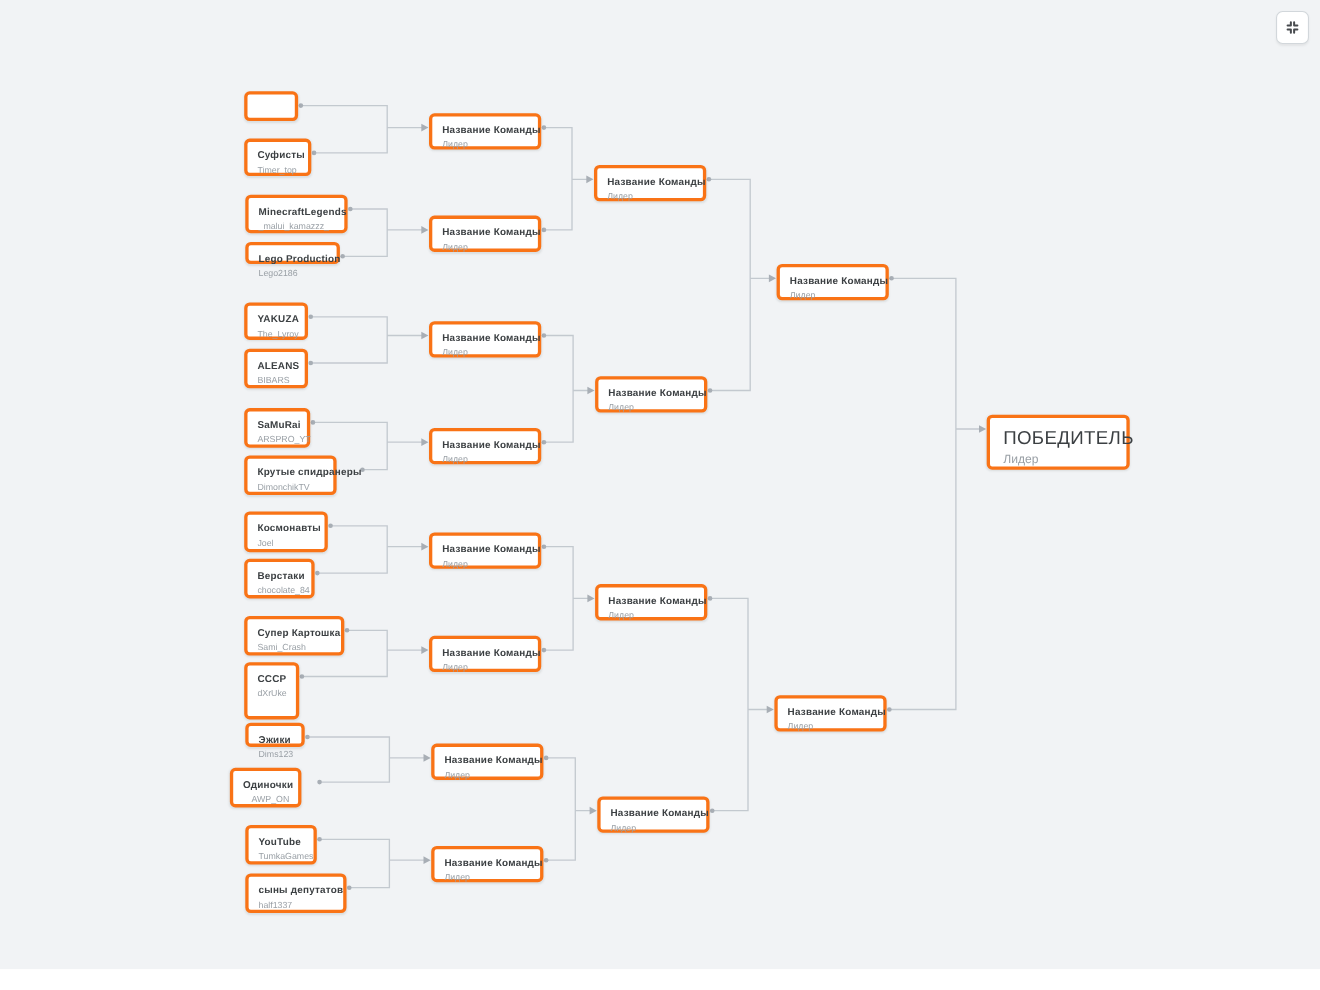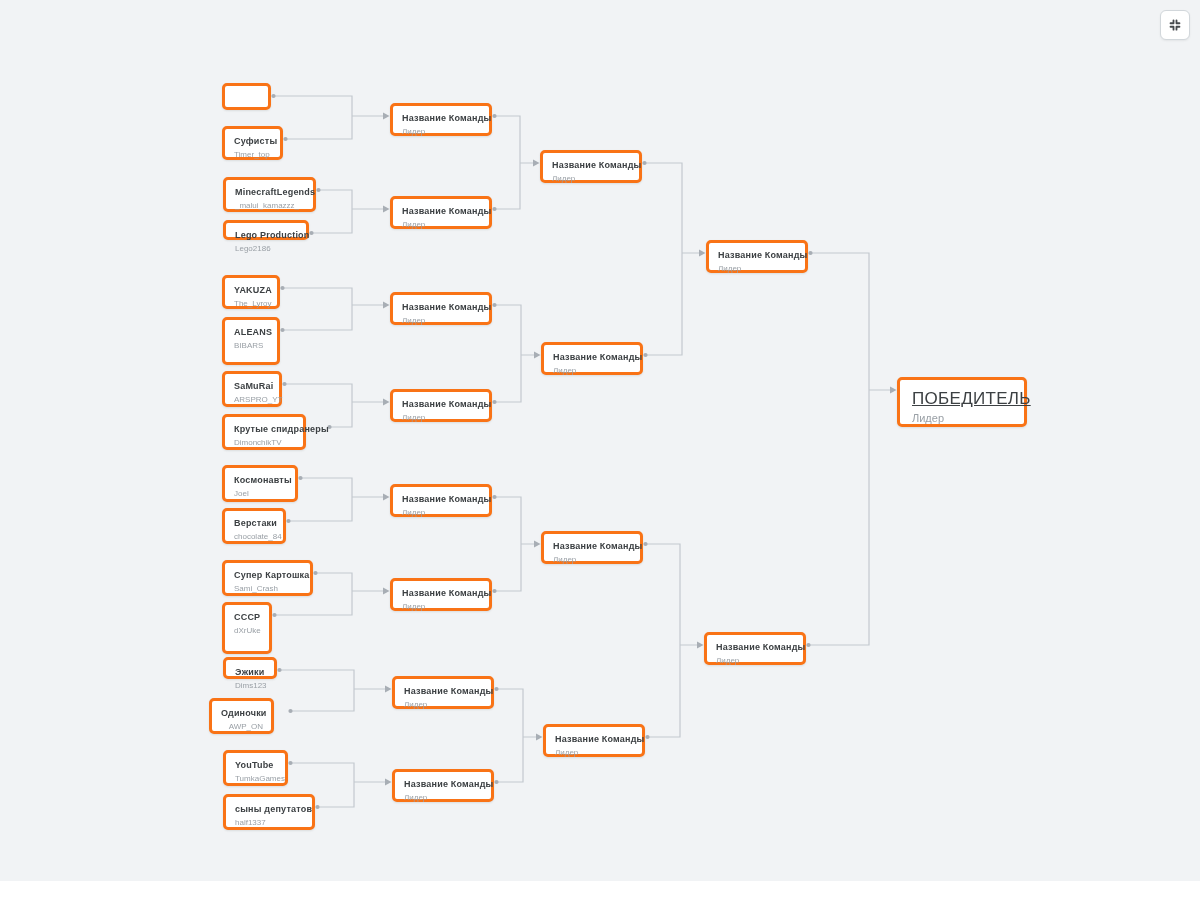--- a/index.html
+++ b/index.html
@@ -18,21 +18,21 @@
   }
   .node-title{
     font-size:9px;font-weight:bold;color:#3c4043;
     white-space:nowrap;letter-spacing:.2px;line-height:11px;
   }
   .node-sub{
     font-size:8px;color:#9aa0a6;margin-top:3px;
     white-space:nowrap;line-height:9px;
   }
   .box-w{padding:9px 10px 0 12px;}
-  .box-w .node-title{font-size:17px;font-weight:normal;letter-spacing:.3px;line-height:20px;text-decoration:underline;}
+  .box-w .node-title{font-size:17px;font-weight:normal;letter-spacing:.3px;line-height:20px;}
   .box-w .node-sub{font-size:11px;margin-top:3px;line-height:12px;}
   .fs-btn{
     position:absolute;left:1160px;top:10px;width:30px;height:30px;
     background:#ffffff;border:1px solid #d2d7db;border-radius:6px;
     display:flex;align-items:center;justify-content:center;
     box-shadow:0 1px 2px rgba(60,64,67,.08);cursor:pointer;box-sizing:border-box;
   }
   .bottom-strip{
     position:absolute;left:0;top:881px;width:1200px;height:19px;background:#ffffff;
   }
@@ -117,21 +117,21 @@
       <div class="node-sub">_malui_kamazzz_</div>
     </div>
     <div class="node box-r1" style="left: 223px; top: 220px; width: 86px; height: 20px;">
       <div class="node-title">Lego Production</div>
       <div class="node-sub">Lego2186</div>
     </div>
     <div class="node box-r1" style="left: 222px; top: 275px; width: 58px; height: 34px;">
       <div class="node-title">YAKUZA</div>
       <div class="node-sub">The_Lyroy</div>
     </div>
-    <div class="node box-r1" style="left: 222px; top: 317px; width: 58px; height: 48px;">
+    <div class="node box-r1" style="left: 222px; top: 317px; width: 58px; height: 36px;">
       <div class="node-title">ALEANS</div>
       <div class="node-sub">BIBARS</div>
     </div>
     <div class="node box-r1" style="left: 222px; top: 371px; width: 60px; height: 36px;">
       <div class="node-title">SaMuRai</div>
       <div class="node-sub">ARSPRO_YT</div>
     </div>
     <div class="node box-r1" style="left: 222px; top: 414px; width: 84px; height: 36px;">
       <div class="node-title">Крутые спидранеры</div>
       <div class="node-sub">DimonchikTV</div>

